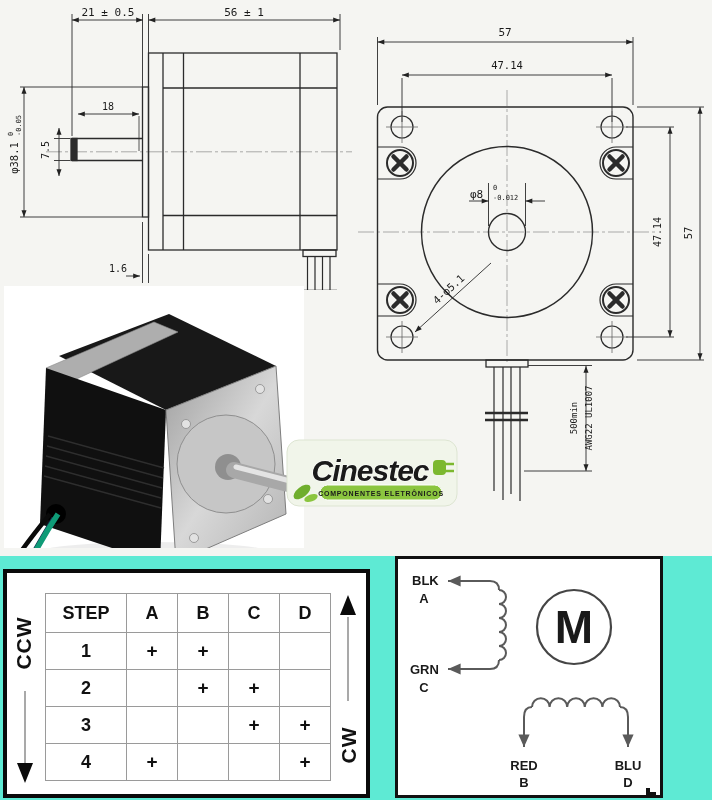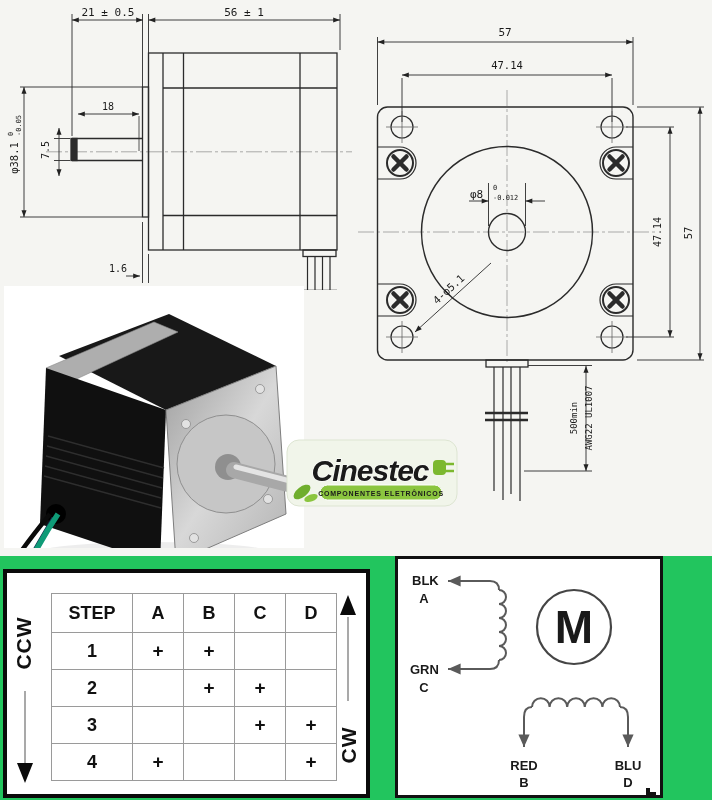--- a/index.html
+++ b/index.html
@@ -1,29 +1,29 @@
 <!DOCTYPE html>
 <html><head>
 <meta charset="utf-8">
 <style>
   html,body{margin:0;padding:0;background:#fff;}
-  #stage{position:relative;width:712px;height:800px;background:#22c55e;overflow:hidden;
+  #stage{position:relative;width:712px;height:800px;background:#5eead4;overflow:hidden;
          font-family:"Liberation Sans",sans-serif;}
   #draw-bg{position:absolute;left:0;top:0;width:712px;height:556px;background:#f5f5f2;}
   svg text{fill:#1a1a1a;}
   .dimtxt{font-family:"DejaVu Sans Mono",monospace;}
   .uitxt{font-family:"Liberation Sans",sans-serif;font-weight:bold;}
   #side-view{position:absolute;left:0;top:0;}
   #front-view{position:absolute;left:356px;top:0;}
   #photo{position:absolute;left:4px;top:286px;}
   #logo{position:absolute;left:286px;top:436px;}
   
   #step-box{position:absolute;left:3px;top:569px;width:367px;height:229px;background:#fff;
             border:4px solid #0a0a0a;box-sizing:border-box;}
-  #step-table{position:absolute;left:44px;top:20px;border-collapse:collapse;}
+  #step-table{position:absolute;left:38px;top:20px;border-collapse:collapse;}
   #step-table td,#step-table th{border:1px solid #9a9a9a;text-align:center;padding:0;
             font-family:"Liberation Sans",sans-serif;font-weight:bold;color:#111;}
   #step-table th{width:80px;height:38px;font-size:18px;}
   #step-table td.hcol{font-size:18px;}
   #step-table .ph{width:50px;}
   #step-table td{width:50px;height:36px;font-size:19px;}
   .vlabel{position:absolute;display:flex;align-items:center;justify-content:center;}
   .vlabel span{transform:rotate(-90deg);font-size:21px;font-weight:bold;color:#111;
             font-family:"Liberation Sans",sans-serif;letter-spacing:1px;}
   .arrow-line{position:absolute;width:2px;background:#a9a9a9;}

